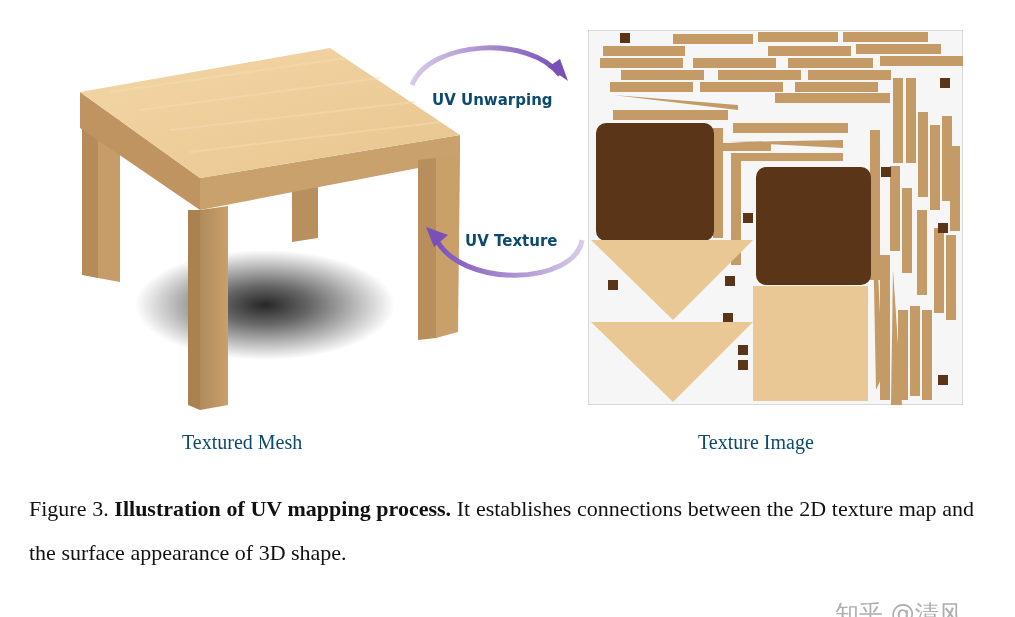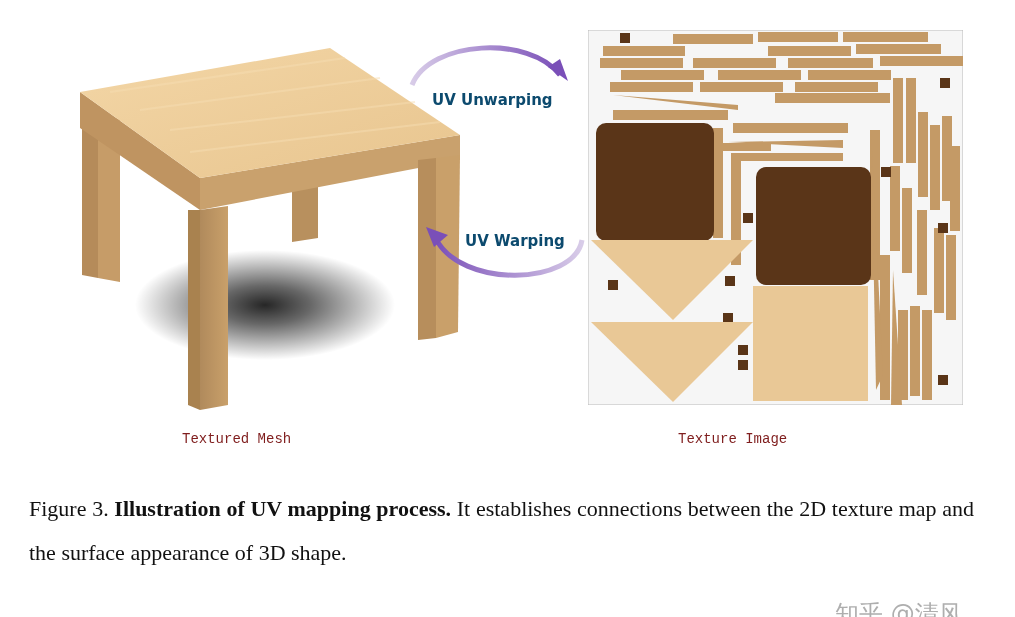--- a/index.html
+++ b/index.html
@@ -1,18 +1,18 @@
 <!DOCTYPE html>
 <html><head>
 <meta charset="utf-8">
 <style>
   html,body{margin:0;padding:0;background:#fff;}
   body{width:1015px;height:617px;position:relative;overflow:hidden;}
   .abs{position:absolute;}
-  .label{font-family:Liberation Mono, monospace;font-size:14px;color:#7f1d1d;}
+  .label{font-family:Liberation Serif, serif;font-size:20px;color:#0c4a6e;}
   .arrow-label{font-family:"DejaVu Sans",sans-serif;font-weight:bold;font-size:15px;color:#0c4a6e;}
   .caption{font-family:"Liberation Serif",serif;font-size:22px;line-height:44px;color:#111;left:18px;top:487px;width:945px;text-align:justify;margin-left:11px;}
   .caption b{font-weight:bold;}
   .watermark{font-family:"DejaVu Sans",sans-serif;font-size:24px;color:rgba(160,160,160,0.85);left:835px;top:560px;margin-top:38px;}
 </style>
 </head>
 <body>
 
 <svg class="abs" style="left:0;top:0" width="590" height="470">
   <defs>
@@ -66,21 +66,21 @@
       <stop offset="0%" stop-color="#d8cce8"></stop>
       <stop offset="100%" stop-color="#7a4fb8"></stop>
     </linearGradient>
   </defs>
   <path d="M12,40 C30,-5 130,-10 160,30" fill="none" stroke="url(#a1)" stroke-width="5"></path>
   <polygon points="148,22 168,36 160,14" fill="#7a4fb8"></polygon>
   <path d="M182,195 C175,240 60,245 35,192" fill="none" stroke="url(#a2)" stroke-width="5"></path>
   <polygon points="26,182 48,190 34,202" fill="#7a4fb8"></polygon>
 </svg>
 <div class="abs arrow-label" style="left:432px;top:91px">UV Unwarping</div>
-<div class="abs arrow-label" style="left:465px;top:232px">UV Warping</div>
+<div class="abs arrow-label" style="left:465px;top:232px">UV Texture</div>
 
 <svg class="abs" style="left:588px;top:30px" width="375" height="375">
   <rect x="0" y="0" width="375" height="375" fill="#f6f6f6" stroke="#bbb"></rect>
   <g fill="#c49a66">
     <rect x="85" y="4" width="80" height="10"></rect>
       <rect x="170" y="2" width="80" height="10"></rect>
       <rect x="255" y="2" width="85" height="10"></rect>
     <rect x="15" y="16" width="82" height="10"></rect>
       <rect x="180" y="16" width="83" height="10"></rect>
       <rect x="268" y="14" width="85" height="10"></rect>
@@ -138,17 +138,17 @@
       <rect x="150" y="330" width="10" height="10"></rect>
   </g>
   <g fill="#e9c896">
     <polygon points="3,210 165,210 85,290"></polygon>
     <polygon points="3,292 165,292 85,372"></polygon>
     <rect x="165" y="256" width="115" height="115"></rect>
   </g>
 </svg>
 
 <div class="abs label" style="left:182px;top:431px">Textured Mesh</div>
-<div class="abs label" style="left:678px;top:431px">Texture Image</div>
+<div class="abs label" style="left:698px;top:431px">Texture Image</div>
 
 <div class="abs caption"><span>Figure 3. </span><b>Illustration of UV mapping process.</b><span> It establishes connections between the 2D texture map and the surface appearance of 3D shape.</span></div>
 
 <div class="abs watermark">知乎 @清风</div>
 
 </body></html>

